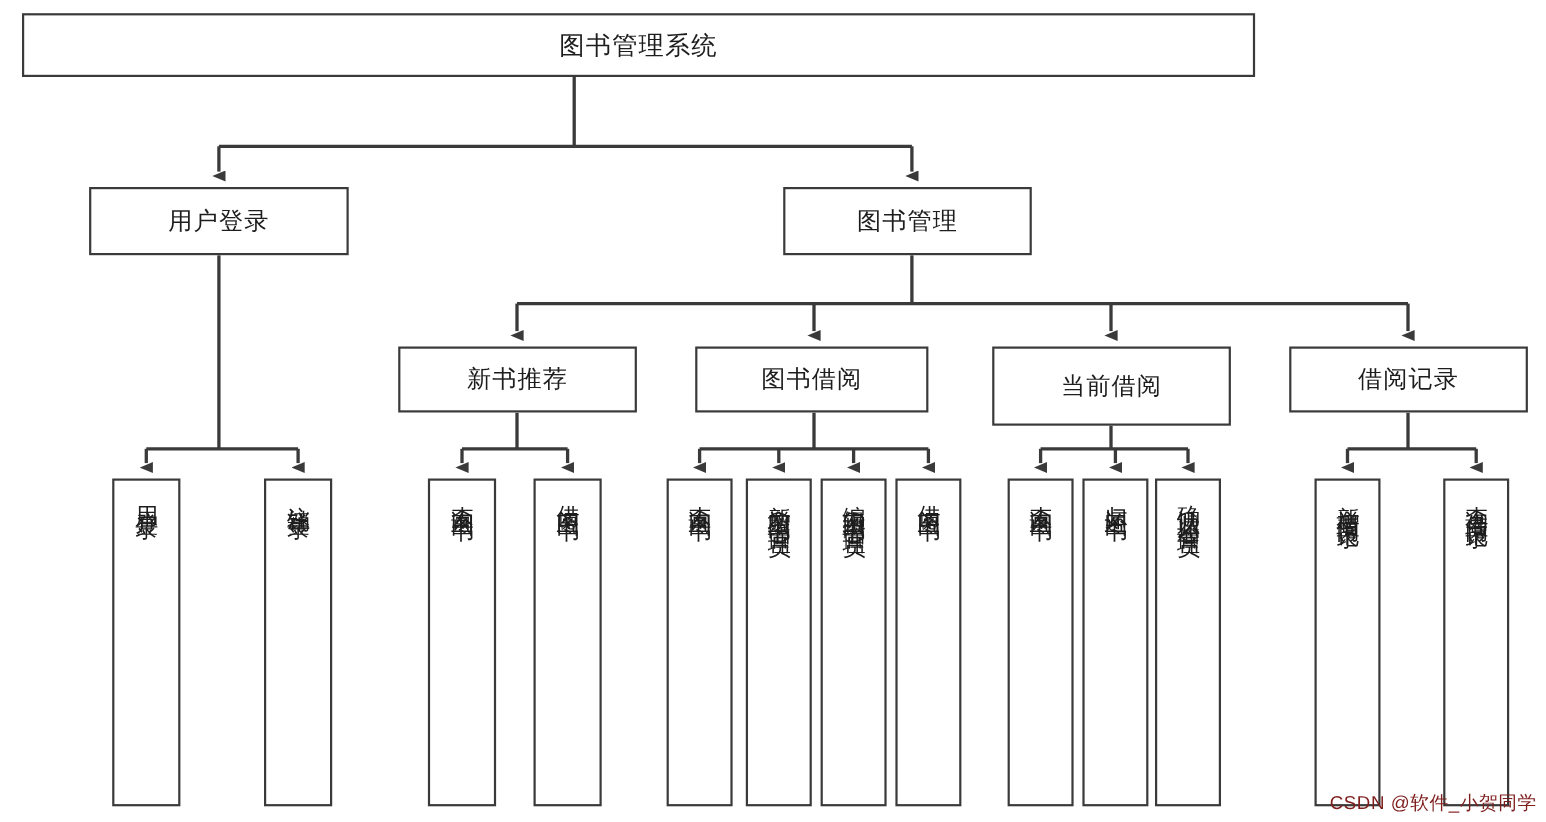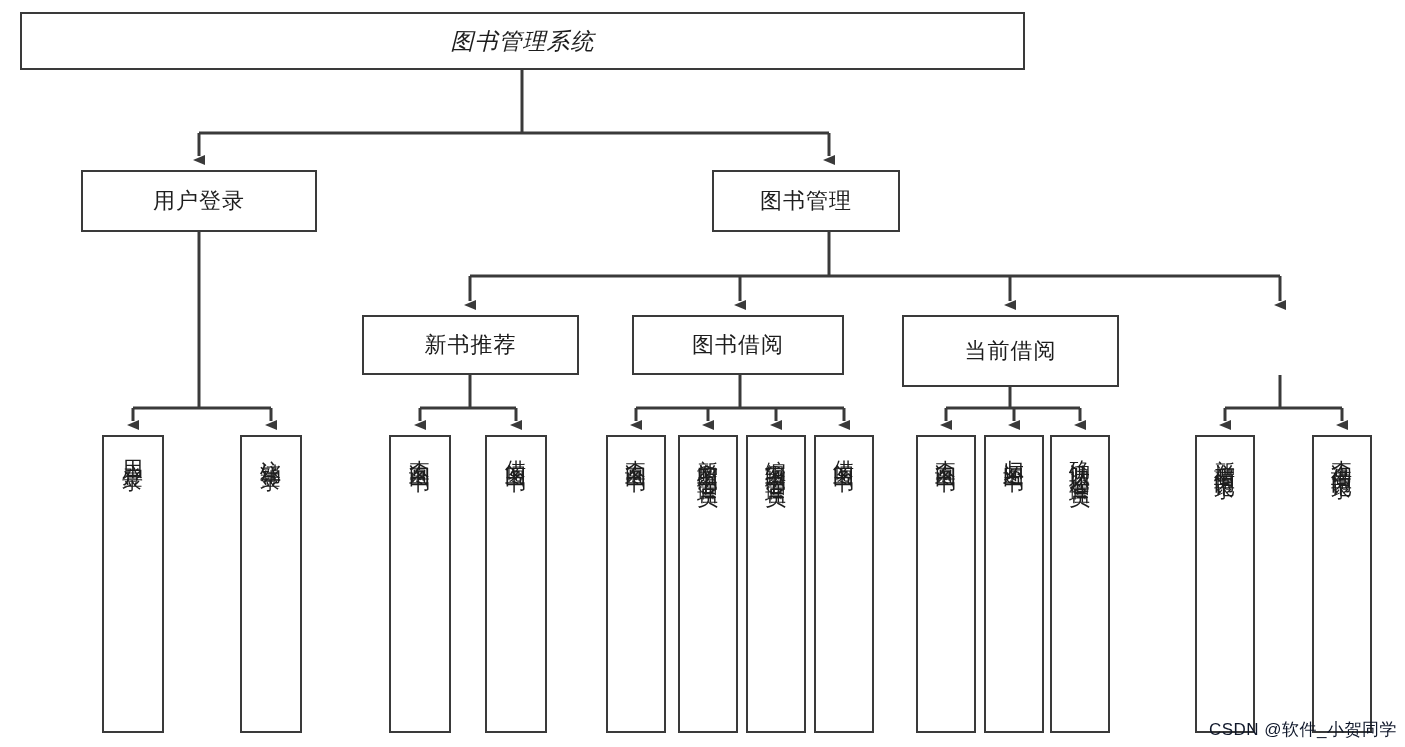--- a/index.html
+++ b/index.html
@@ -55,21 +55,21 @@
     display: block;
   }
   .node.root {
     font-size: 23px;
   }
   #watermark {
     position: absolute;
     right: 8px;
     bottom: 6px;
     font-size: 17px;
-    color: #0f172a;
+    color: #7f1d1d;
     letter-spacing: 0.5px;
     white-space: nowrap;
   }
 </style>
 </head>
 <body>
 
 <div id="canvas">
 
   <svg id="wires" viewBox="0 0 1405 747">
@@ -115,32 +115,33 @@
       <path d="M1014,408 L1014,421" marker-end="url(#arr)"></path>
       <path d="M1080,408 L1080,421" marker-end="url(#arr)"></path>
 
       <path d="M1280,375 L1280,408"></path>
       <path d="M1225,408 L1342,408"></path>
       <path d="M1225,408 L1225,421" marker-end="url(#arr)"></path>
       <path d="M1342,408 L1342,421" marker-end="url(#arr)"></path>
     </g>
   </svg>
 
-  <div class="node horizontal root" style="left:20px; top:12px; width:1005px; height:58px;font-style:italic;">图书管理系统</div>
+  <div class="node horizontal root" style="left:20px; top:12px; width:1121px; height:58px;">图书管理系统</div>
 
   <div class="node horizontal" style="left:81px; top:170px; width:236px; height:62px;">用户登录</div>
 
-  <div class="node horizontal" style="left:712px; top:170px; width:188px; height:62px;">图书管理</div>
+  <div class="node horizontal" style="left:712px; top:170px; width:226px; height:62px;">图书管理</div>
 
   <div class="node horizontal" style="left:362px; top:315px; width:217px; height:60px;text-align:right;">新书推荐</div>
 
   <div class="node horizontal" style="left:632px; top:315px; width:212px; height:60px;">图书借阅</div>
 
   <div class="node horizontal" style="left:902px; top:315px; width:217px; height:72px;">当前借阅</div>
 
+  <div class="node horizontal" style="left:1172px; top:315px; width:217px; height:60px;">借阅记录</div>
 
   <div class="node vertical" style="left:102px; top:435px; width:62px; height:298px;">
     <span class="vtext">用户登录</span>
   </div>
 
   <div class="node vertical" style="left:240px; top:435px; width:62px; height:298px;">
     <span class="vtext">注销登录</span>
   </div>
 
   <div class="node vertical" style="left:389px; top:435px; width:62px; height:298px;">

